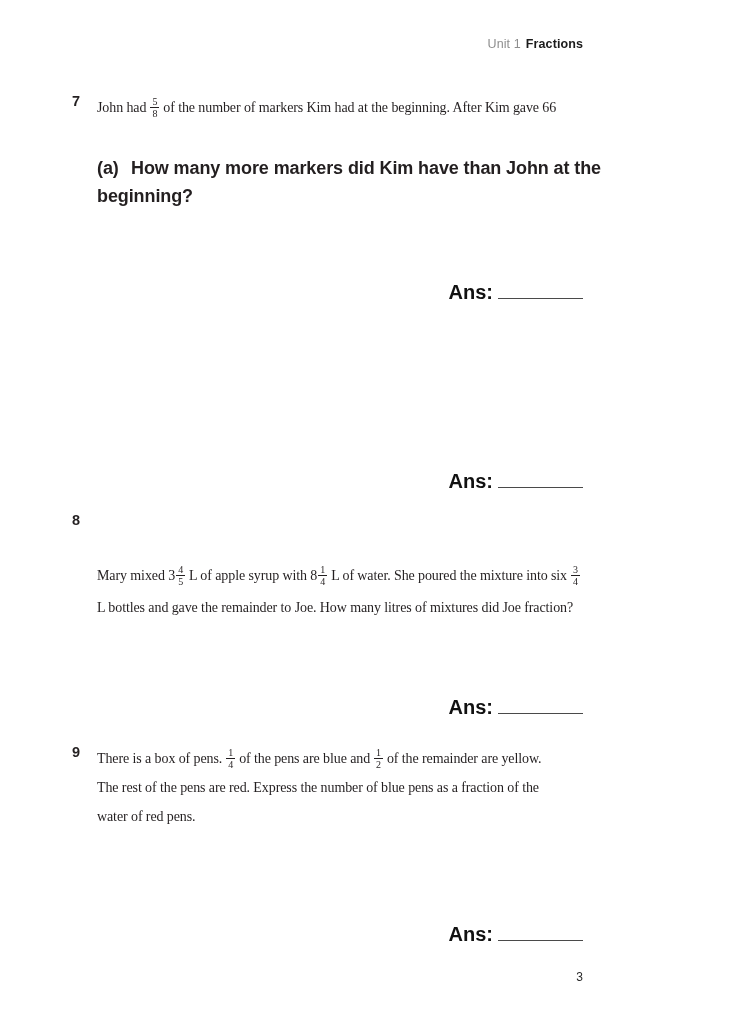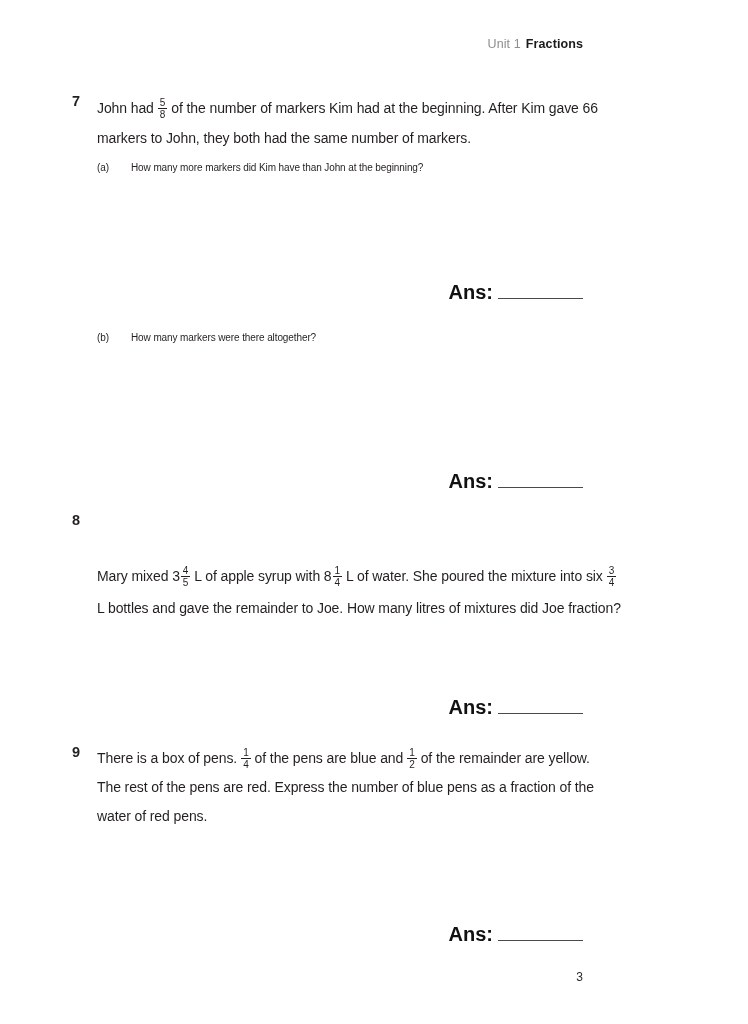--- a/index.html
+++ b/index.html
@@ -34,20 +34,21 @@
     position: absolute;
     left: 0;
     top: 0;
     font-weight: 700;
     font-size: 14.5px;
   }
   .qtext {
     margin: 0 0 0 25px;
     font-size: 14px;
     letter-spacing: -0.1px;
+    font-family: Liberation Serif, serif;
   }
   .q7 .qtext { line-height: 30px; }
   .q8 .qtext { line-height: 32px; margin-top: 48px; }
   .q9 .qtext { line-height: 29px; }
 
   
   .frac {
     display: inline-flex;
     flex-direction: column;
     align-items: center;
@@ -60,23 +61,24 @@
   }
   .frac .num { display: block; padding: 0 2px; }
   .frac .den { display: block; padding: 0 2px; border-top: 1px solid #231f20; }
   .frac.tight { margin-left: 1px; }
 
   
   .subq {
     position: absolute;
     left: 97px;
     width: 590px;
-    font-size: 10px;
+    font-size: 18px;
     line-height: 28px;
     letter-spacing: -0.1px;
+    font-weight: bold;
   }
   .sublabel { display: inline-block; width: 34px; }
 
   
   .ans {
     position: absolute;
     right: 72px;
     height: 22px;
     white-space: nowrap;
   }
@@ -109,34 +111,31 @@
 
   <div class="header">
     <span class="unit">Unit 1</span><span class="chapter">Fractions</span>
   </div>
 
   <section class="question q7" style="top:93px">
     <span class="qnum">7</span>
     <p class="qtext"><span>John had</span><span class="frac">
           <span class="num">5</span>
           <span class="den">8</span>
-        </span><span>of the number of markers Kim had at the beginning. After Kim gave 66</span><br><span>markers to John, they both had the same number of markers.</span></p>
+        </span><span>of the number of markers Kim had at the beginning. After Kim gave 66</span><br></p>
   </section>
 
   <div class="subq" style="top:154px">
     <span class="sublabel">(a)</span><span>How many more markers did Kim have than John at the beginning?</span>
   </div>
 
   <div class="ans" style="top:281px">
     <span class="ans-label">Ans:</span><span class="ans-line"></span>
   </div>
 
-  <div class="subq" style="top:324px">
-    <span class="sublabel">(b)</span><span>How many markers were there altogether?</span>
-  </div>
 
   <div class="ans" style="top:470px">
     <span class="ans-label">Ans:</span><span class="ans-line"></span>
   </div>
 
   <section class="question q8" style="top:512px">
     <span class="qnum">8</span>
     <p class="qtext"><span>Mary mixed 3</span><span class="frac tight">
           <span class="num">4</span>
           <span class="den">5</span>

